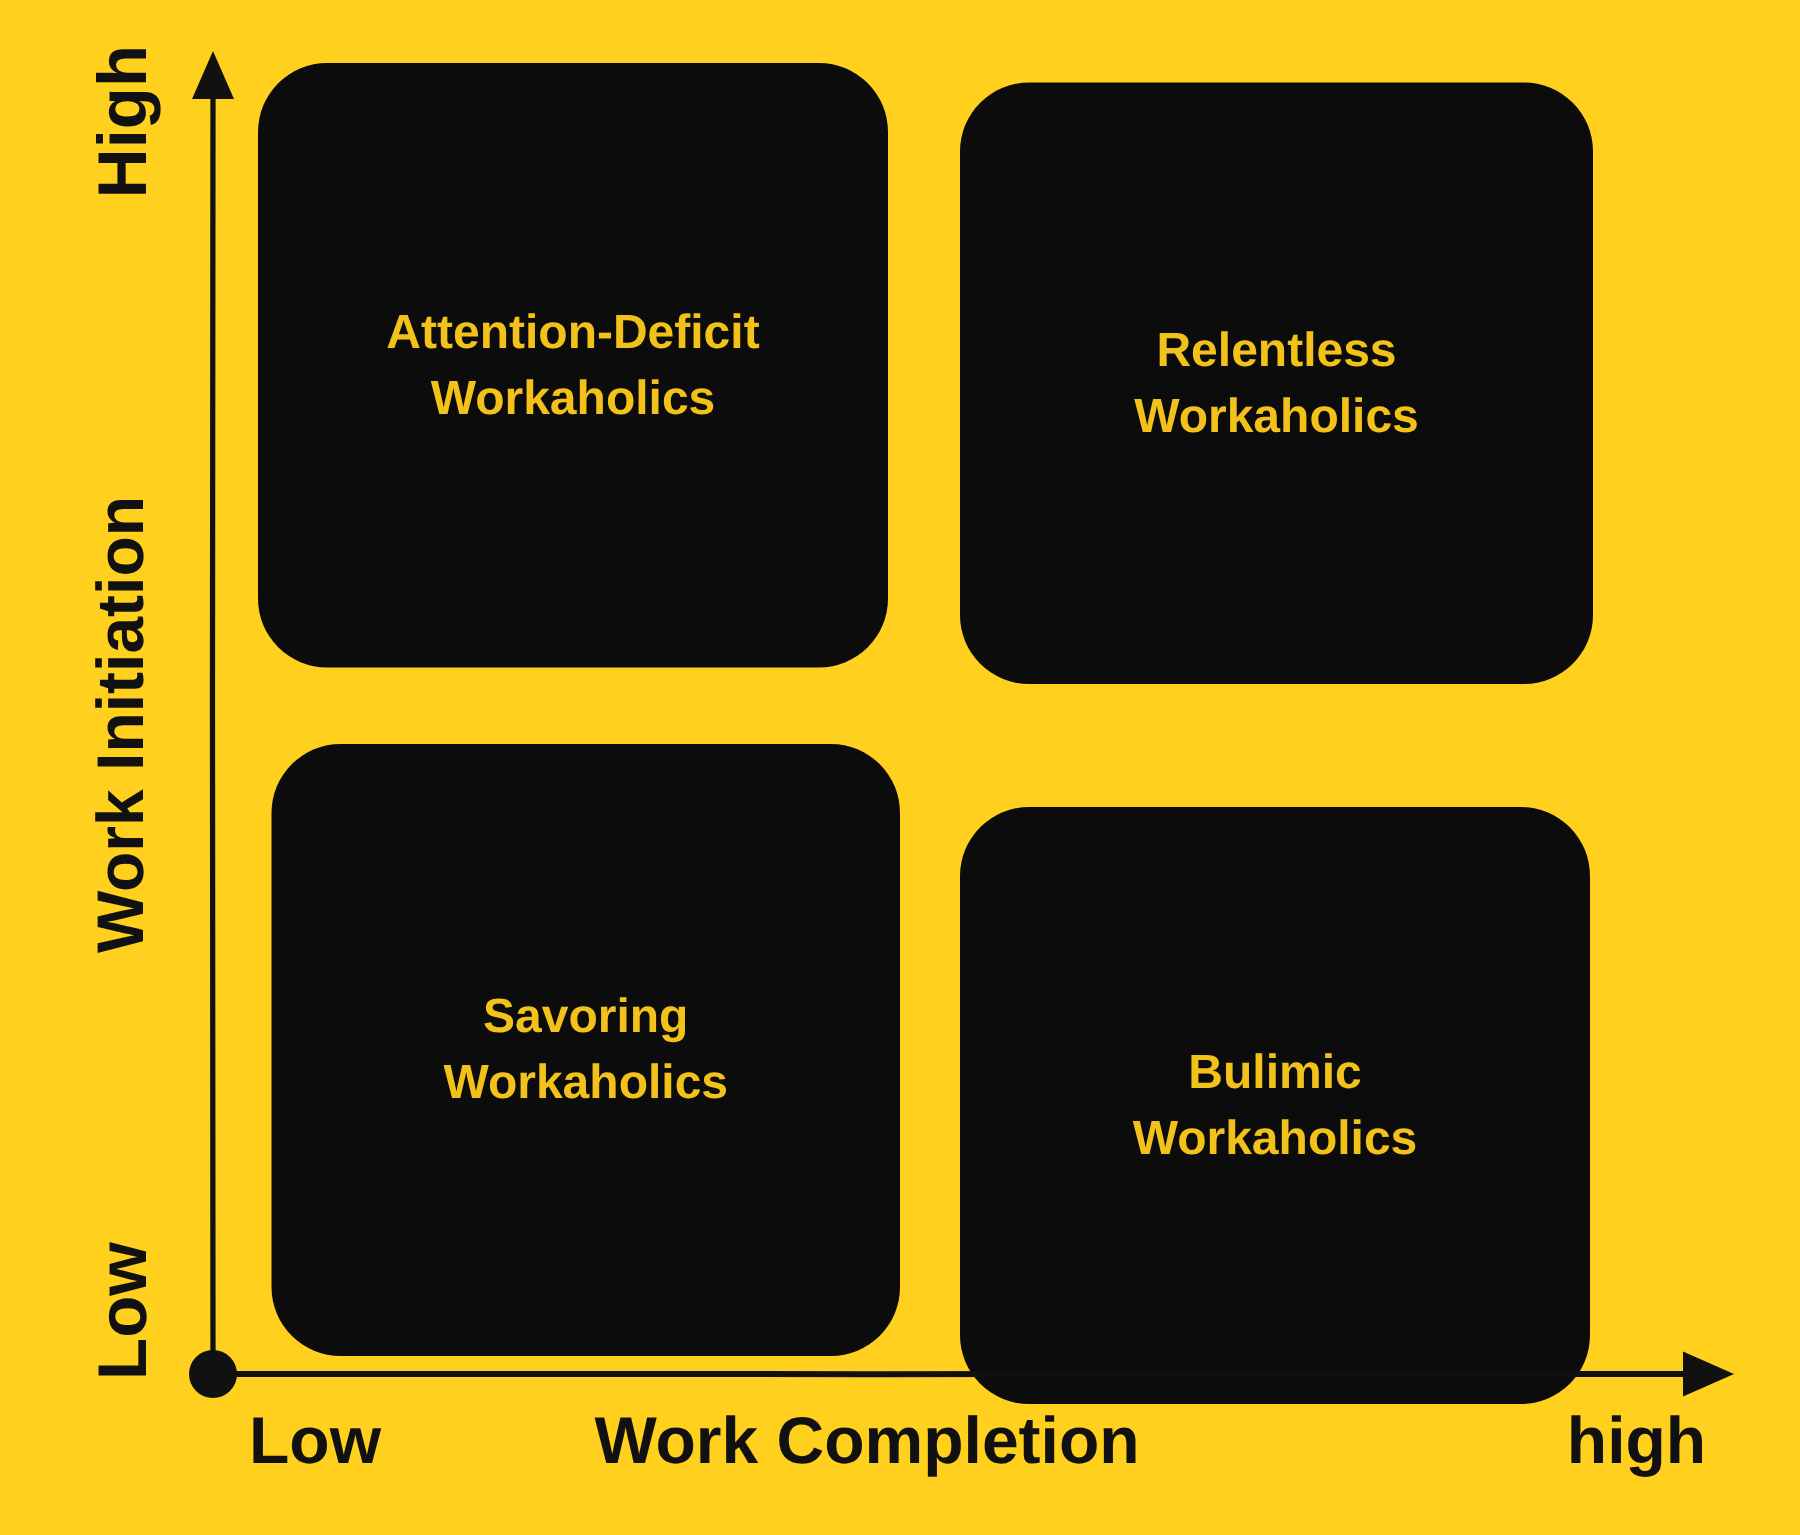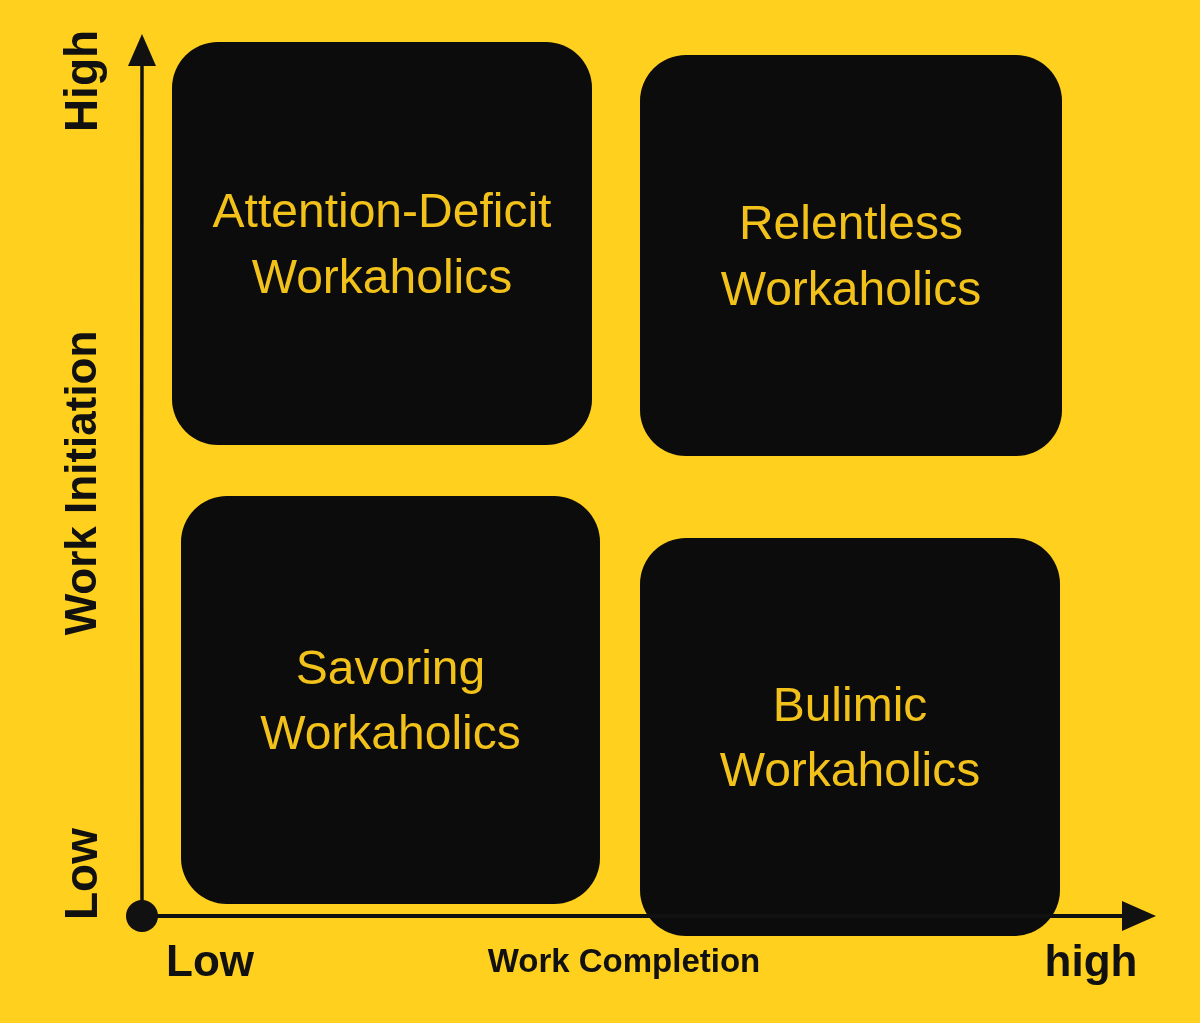--- a/index.html
+++ b/index.html
@@ -21,22 +21,22 @@
     background: #0C0C0C;
     border-radius: 46px;
     display: flex;
     flex-direction: column;
     align-items: center;
     justify-content: center;
     text-align: center;
   }
   .quadrant .qline {
     color: #F2C21A;
-    font-size: 48px;
-    font-weight: normal;
+    font-size: 32px;
+    font-weight: bold;
     line-height: 1.36;
     white-space: nowrap;
   }
   #q-top-left     { left: 172px; top: 42px;  width: 420px; height: 403px; }
   #q-top-right    { left: 640px; top: 42px;  width: 422px; height: 401px; margin-top: 13px; }
   #q-bottom-left  { left: 181px; top: 496px; width: 419px; height: 408px; }
   #q-bottom-right { left: 640px; top: 526px; width: 420px; height: 398px; margin-top: 12px; }
 
   
   #axes {
@@ -58,21 +58,21 @@
   .rot {
     transform: translate(-50%, -50%) rotate(-90deg);
   }
   .hor {
     transform: translate(-50%, -50%);
   }
   #lbl-y-high  { left: 81px;  top: 81px;   font-size: 46px; }
   #lbl-y-title { left: 81px;  top: 483px;  font-size: 44px; }
   #lbl-y-low   { left: 81px;  top: 874px;  font-size: 46px; }
   #lbl-x-low   { left: 210px; top: 961px;  font-size: 44px; }
-  #lbl-x-title { left: 624px; top: 961px;  font-size: 33px; }
+  #lbl-x-title { left: 578px; top: 961px;  font-size: 44px; }
   #lbl-x-high  { left: 1091px; top: 961px; font-size: 44px; }
 </style>
 </head>
 <body>
 
 <div id="canvas">
 
   <div class="quadrant" id="q-top-left">
     <span class="qline">Attention-Deficit</span>
     <span class="qline">Workaholics</span>

